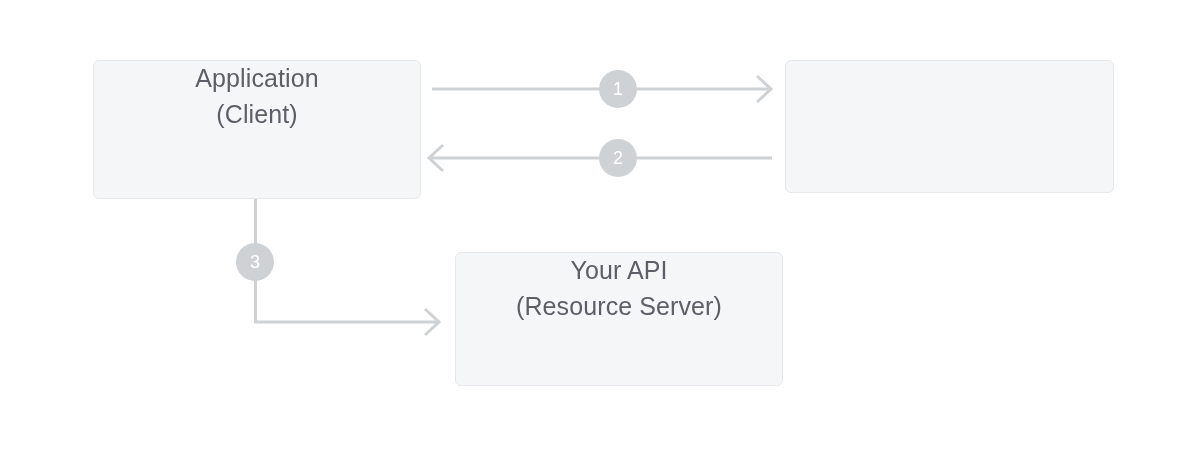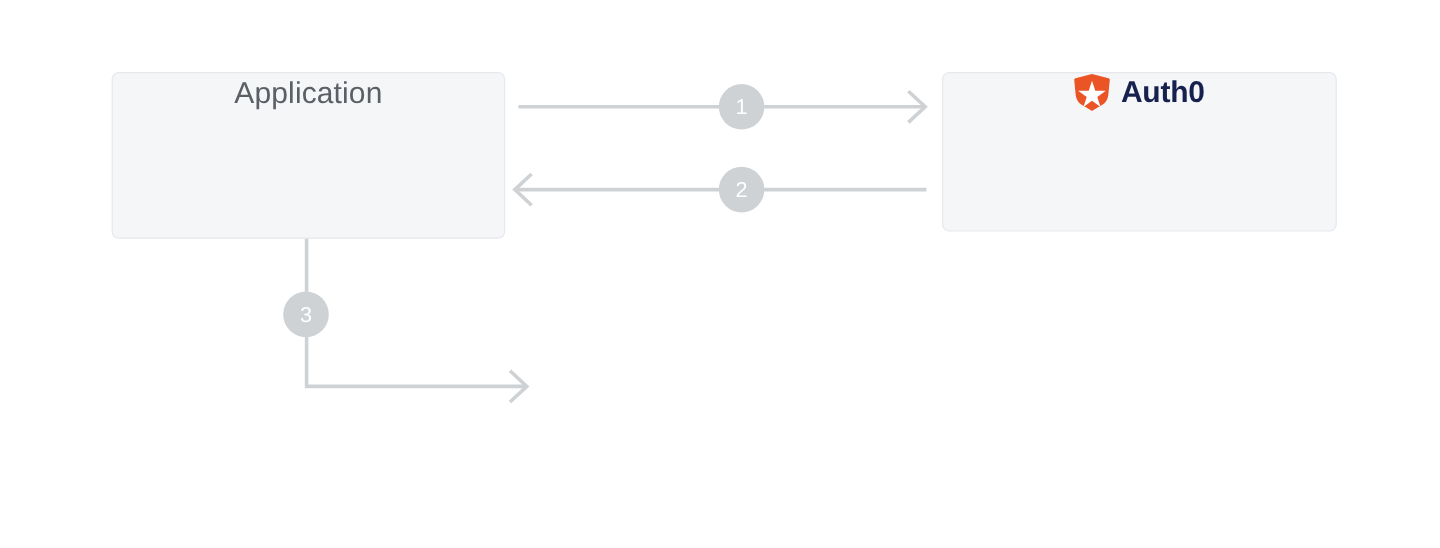--- a/index.html
+++ b/index.html
@@ -127,34 +127,28 @@
     </g>
 
     <g>
       <path class="conn-line" d="M 255.5 198 L 255.5 322 L 438 322"></path>
       <path class="conn-head" d="M 425 309 L 439 322 L 425 335"></path>
     </g>
   </svg>
 
   <div class="node" id="node-application">
     <div class="node-line">Application</div>
+    <div class="node-line">(Client)</div>
   </div>
 
   <div class="node" id="node-auth-server">
-    <div class="brand">
-      <svg class="brand-mark" viewBox="0 0 34 36" xmlns="http://www.w3.org/2000/svg">
-        <path fill="#eb5424" d="M17 0.7 L32.6 4.6 C33.4 4.8 33.9 5.5 33.8 6.3 L32.4 20.4
-                 C32.1 23.6 30.6 26.6 28.2 28.8 L17.7 35.1 C17.3 35.4 16.7 35.4 16.3 35.1
-                 L5.8 28.8 C3.4 26.6 1.9 23.6 1.6 20.4 L0.2 6.3
-                 C0.1 5.5 0.6 4.8 1.4 4.6 Z"></path>
-        <path fill="#ffffff" d="M17 6.9 L20.1 16.4 L30.1 16.4 L22.0 22.3 L25.1 31.8
-                 L17 25.9 L8.9 31.8 L12.0 22.3 L3.9 16.4 L13.9 16.4 Z"></path>
-      </svg>
-      <span class="brand-text">Auth0</span>
-    </div>
   </div>
 
+  <div class="node" id="node-your-api">
+    <div class="node-line">Your API</div>
+    <div class="node-line">(Resource Server)</div>
+  </div>
 
   <div class="badge" id="badge-1">1</div>
   <div class="badge" id="badge-2">2</div>
   <div class="badge" id="badge-3">3</div>
 
 </div>
 
 </body></html>

